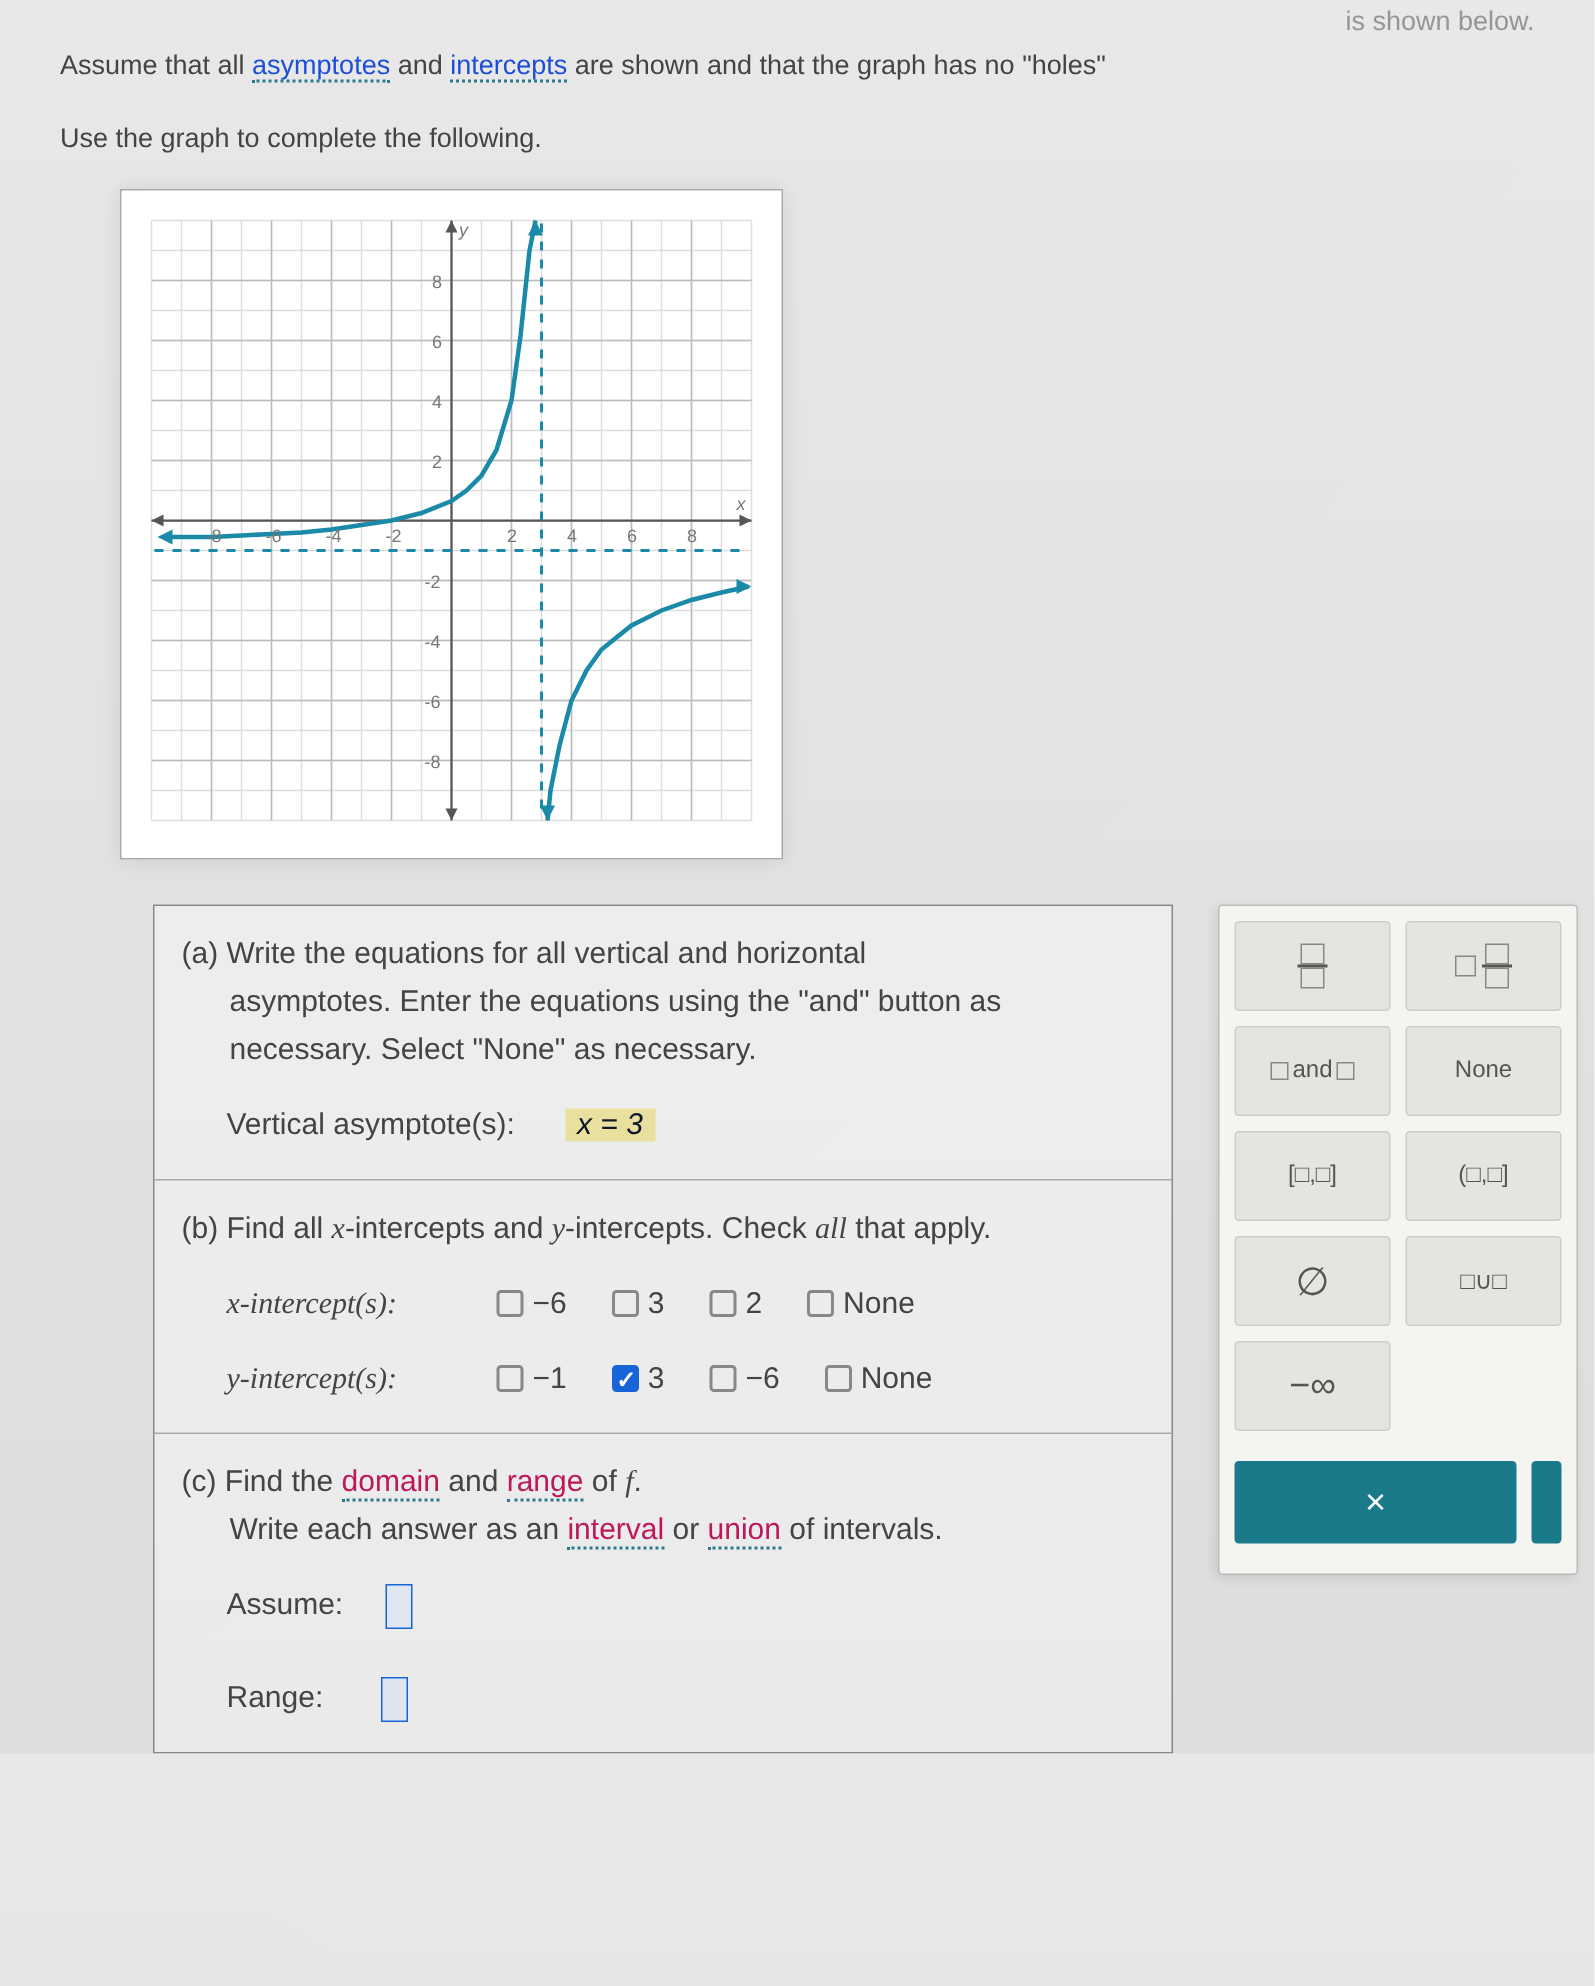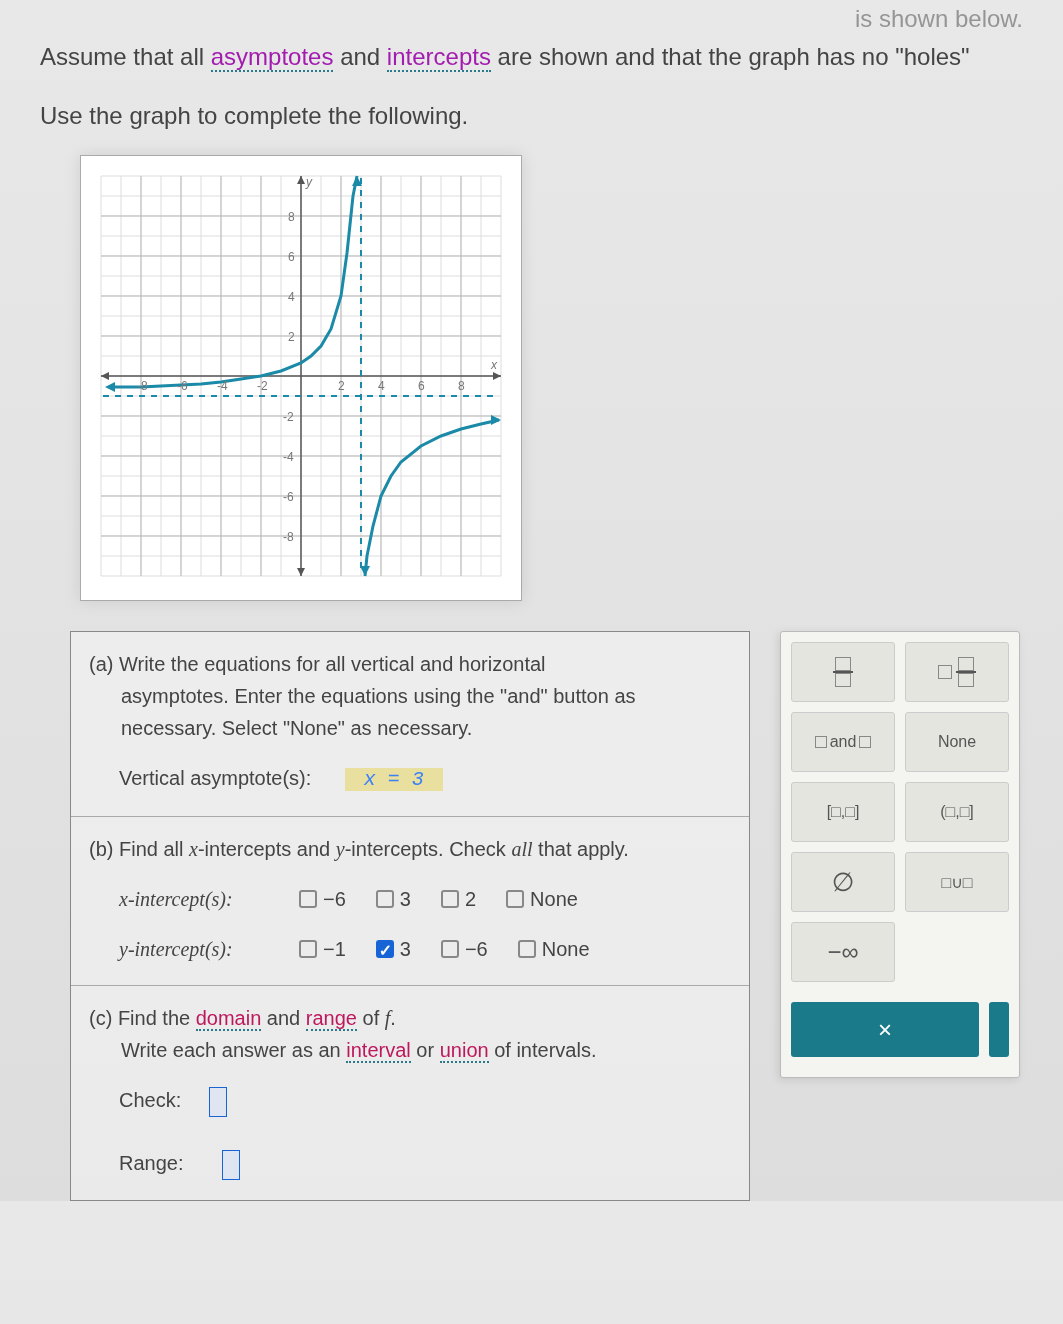--- a/index.html
+++ b/index.html
@@ -3,40 +3,40 @@
 <meta charset="utf-8">
 <style>
   * { box-sizing: border-box; margin: 0; padding: 0; }
   body {
     font-family: Arial, Helvetica, sans-serif;
     background: linear-gradient(180deg, #e8e8e8 0%, #ddd 100%);
     padding: 0;
     color: #333;
     width: 1063px;
   }
-  .intro { padding: 0 40px 10px 40px; font-size: 24px; color: #444; line-height: 1.6; }
-  .intro .link { color: #a21caf; border-bottom: 2px dotted #2a7a8b; }
+  .intro { padding: 0 40px 10px 40px; font-size: 18px; color: #444; line-height: 1.6; }
+  .intro .link { color: #1d4ed8; border-bottom: 2px dotted #2a7a8b; }
   .graph-wrap { margin: 10px 0 30px 80px; }
   .graph {
     background: #fff;
     border: 1px solid #aaa;
     display: inline-block;
     box-shadow: 0 0 15px rgba(0,0,0,0.1);
   }
-  .lower { display: flex; padding: 0 0 0 70px; gap: 30px; align-items:flex-start;}
+  .lower { display: flex; padding: 0 0 0 70px; gap: 30px; align-items:flex-start;margin-left:32px;}
   .qbox {
     border: 1px solid #888;
     background: rgba(255,255,255,0.4);
     width: 680px;
   }
   .qsec { border-bottom: 1px solid #aaa; padding: 16px 18px 20px 18px; font-size: 20px; color: #444; line-height: 1.6;}
   .qsec:last-child { border-bottom: none; }
   .indent { margin-left: 30px; margin-top: 18px; }
   .indent2 { margin-left: 30px; margin-top: 10px; }
-  .hl { background: rgba(230,210,80,0.5); padding: 0 19px; font-style: italic; font-family: Liberation Mono, monospace; color:#3b82f6;}
+  .hl { background: rgba(230,210,80,0.5); padding: 0 8px; font-style: italic; font-family: Liberation Sans, sans-serif; color:#0f172a;}
   .cb-row { display:flex; gap:30px; align-items:center; }
   .cb { width:18px; height:18px; border:2px solid #888; display:inline-block; vertical-align:middle; margin-right:6px; border-radius:3px;}
   .cb.checked { background:#1764d6; border-color:#1764d6; position:relative;}
   .cb.checked::after{ content:"✓"; color:#fff; position:absolute; top:-4px; left:1px; font-size:16px; font-weight:bold;}
   .opt { font-size:20px; color:#444; display:inline-flex; align-items:center;}
   .blank { display:inline-block; width:18px; height:30px; border:1px solid #1764d6; vertical-align:middle; background:rgba(200,220,255,0.3);}
   .link { color:#be185d; border-bottom:2px dotted #2a7a8b;}
   .it { font-style: italic; font-family: Georgia, serif;}
   .palette { width: 240px; background:#f4f4f0; border:1px solid #bbb; box-shadow: -2px 2px 8px rgba(0,0,0,0.1); padding:10px; border-radius:3px;}
   .prow { display:flex; gap:10px; margin-bottom:10px;}
@@ -227,21 +227,21 @@
     </div>
 
     <div class="qsec">
       <div>
         <span>(c) Find the </span><span class="link">domain</span><span> and </span><span class="link">range</span><span> of </span><span class="it">f</span><span>.</span>
       </div>
       <div style="padding-left:32px;">
         <span>Write each answer as an </span><span class="link">interval</span><span> or </span><span class="link">union</span><span> of intervals.</span>
       </div>
       <div class="indent">
-        <span>Check:</span>
+        <span>Assume:</span>
         &nbsp;&nbsp;&nbsp;
         <span class="blank"></span>
       </div>
       <div class="indent" style="margin-top:30px;">
         <span>Range:</span>
         &nbsp;&nbsp;&nbsp;&nbsp;&nbsp;
         <span class="blank"></span>
       </div>
     </div>
   </div>

